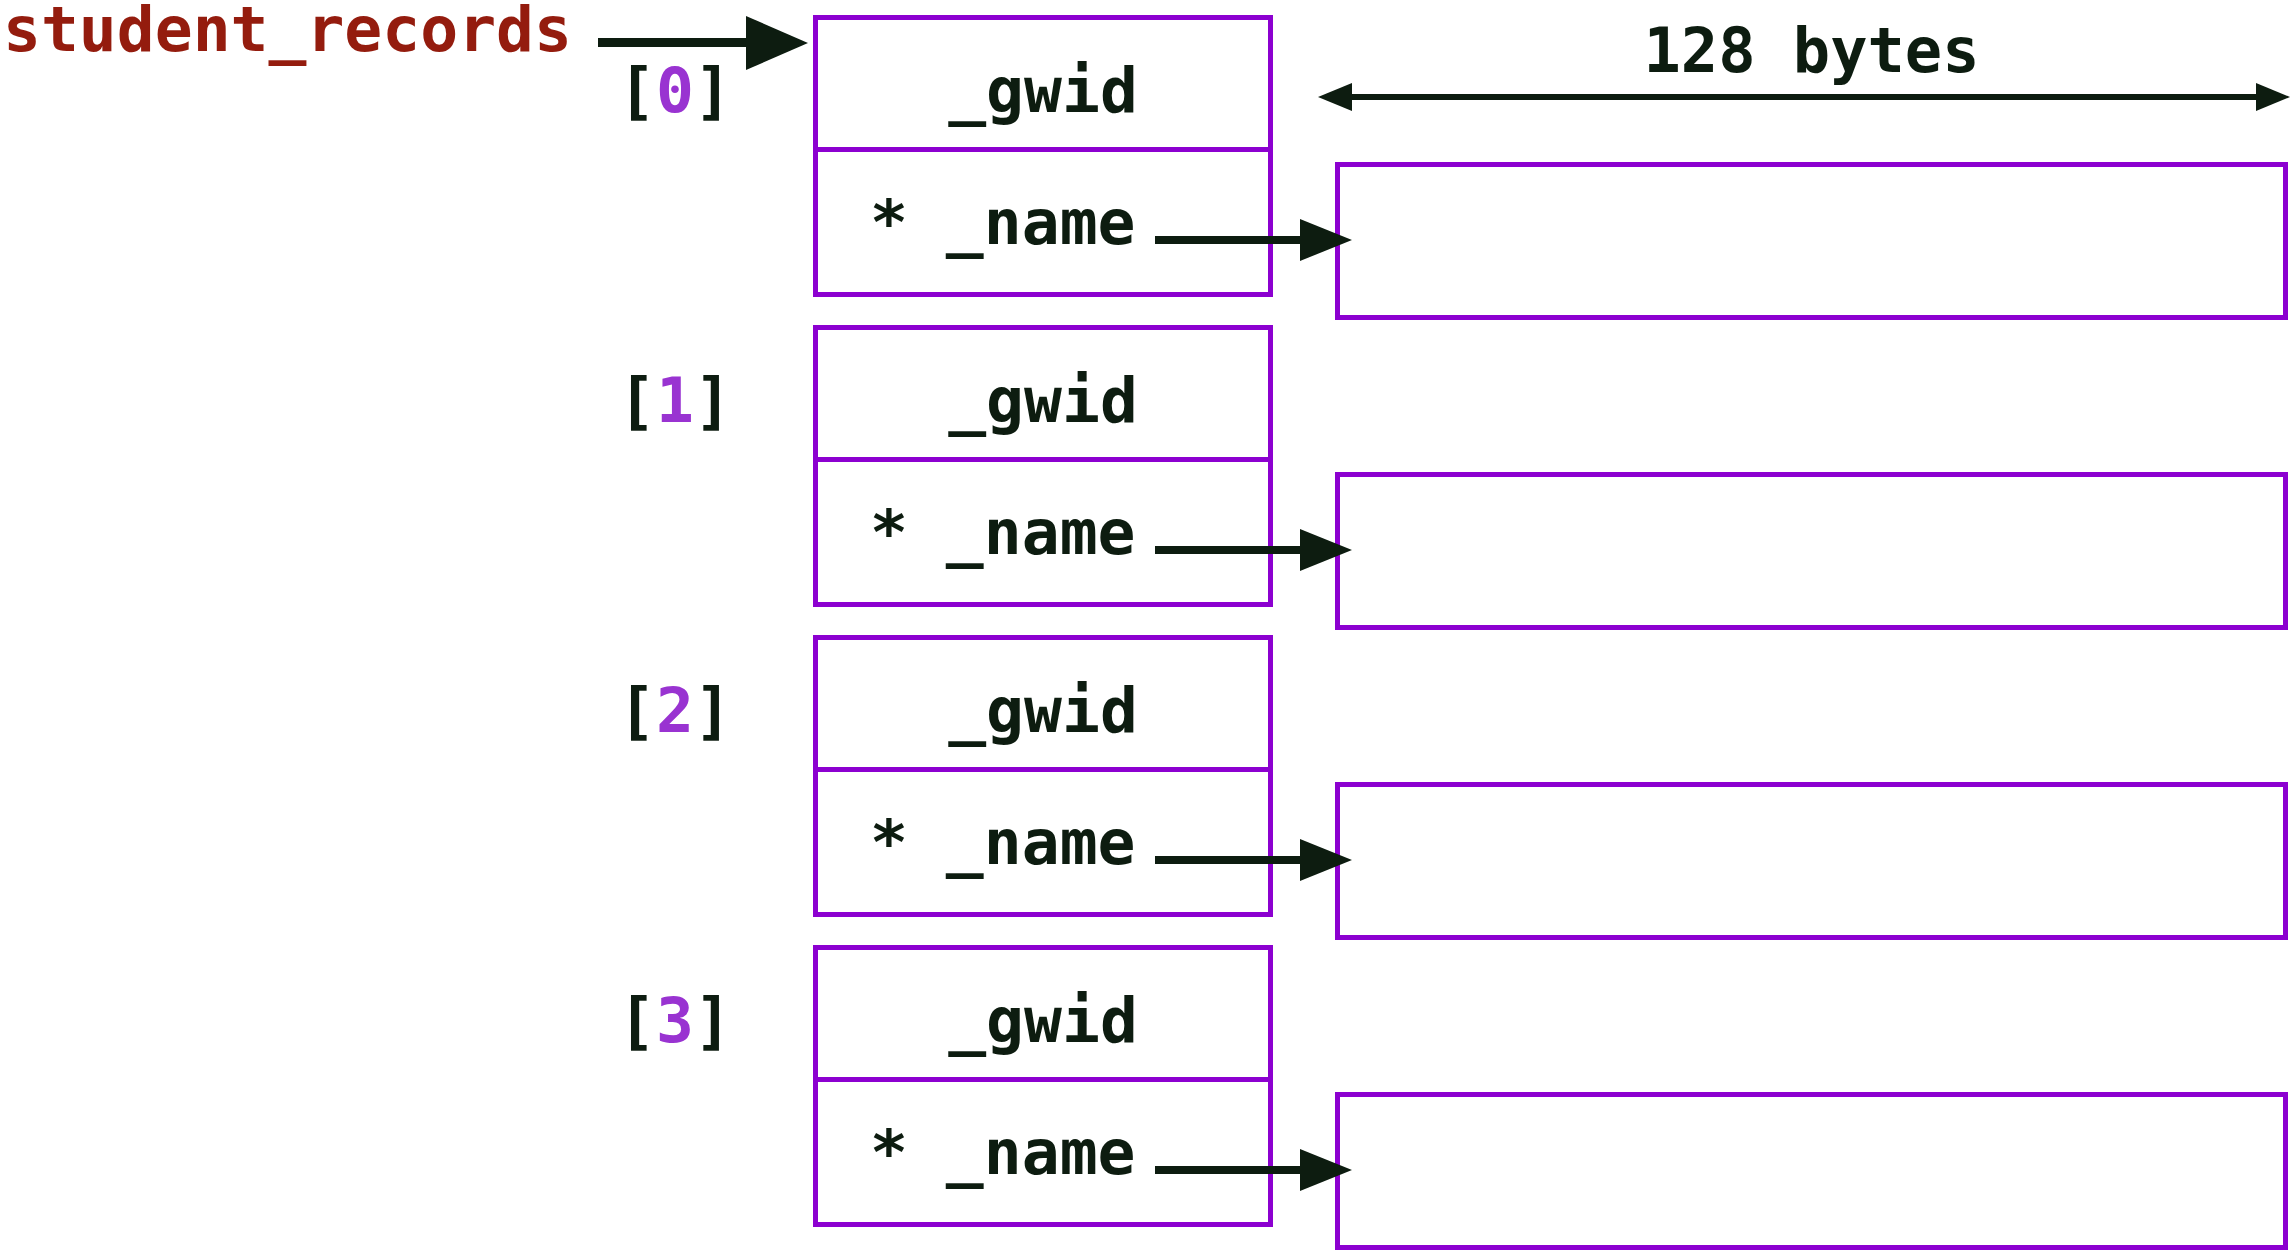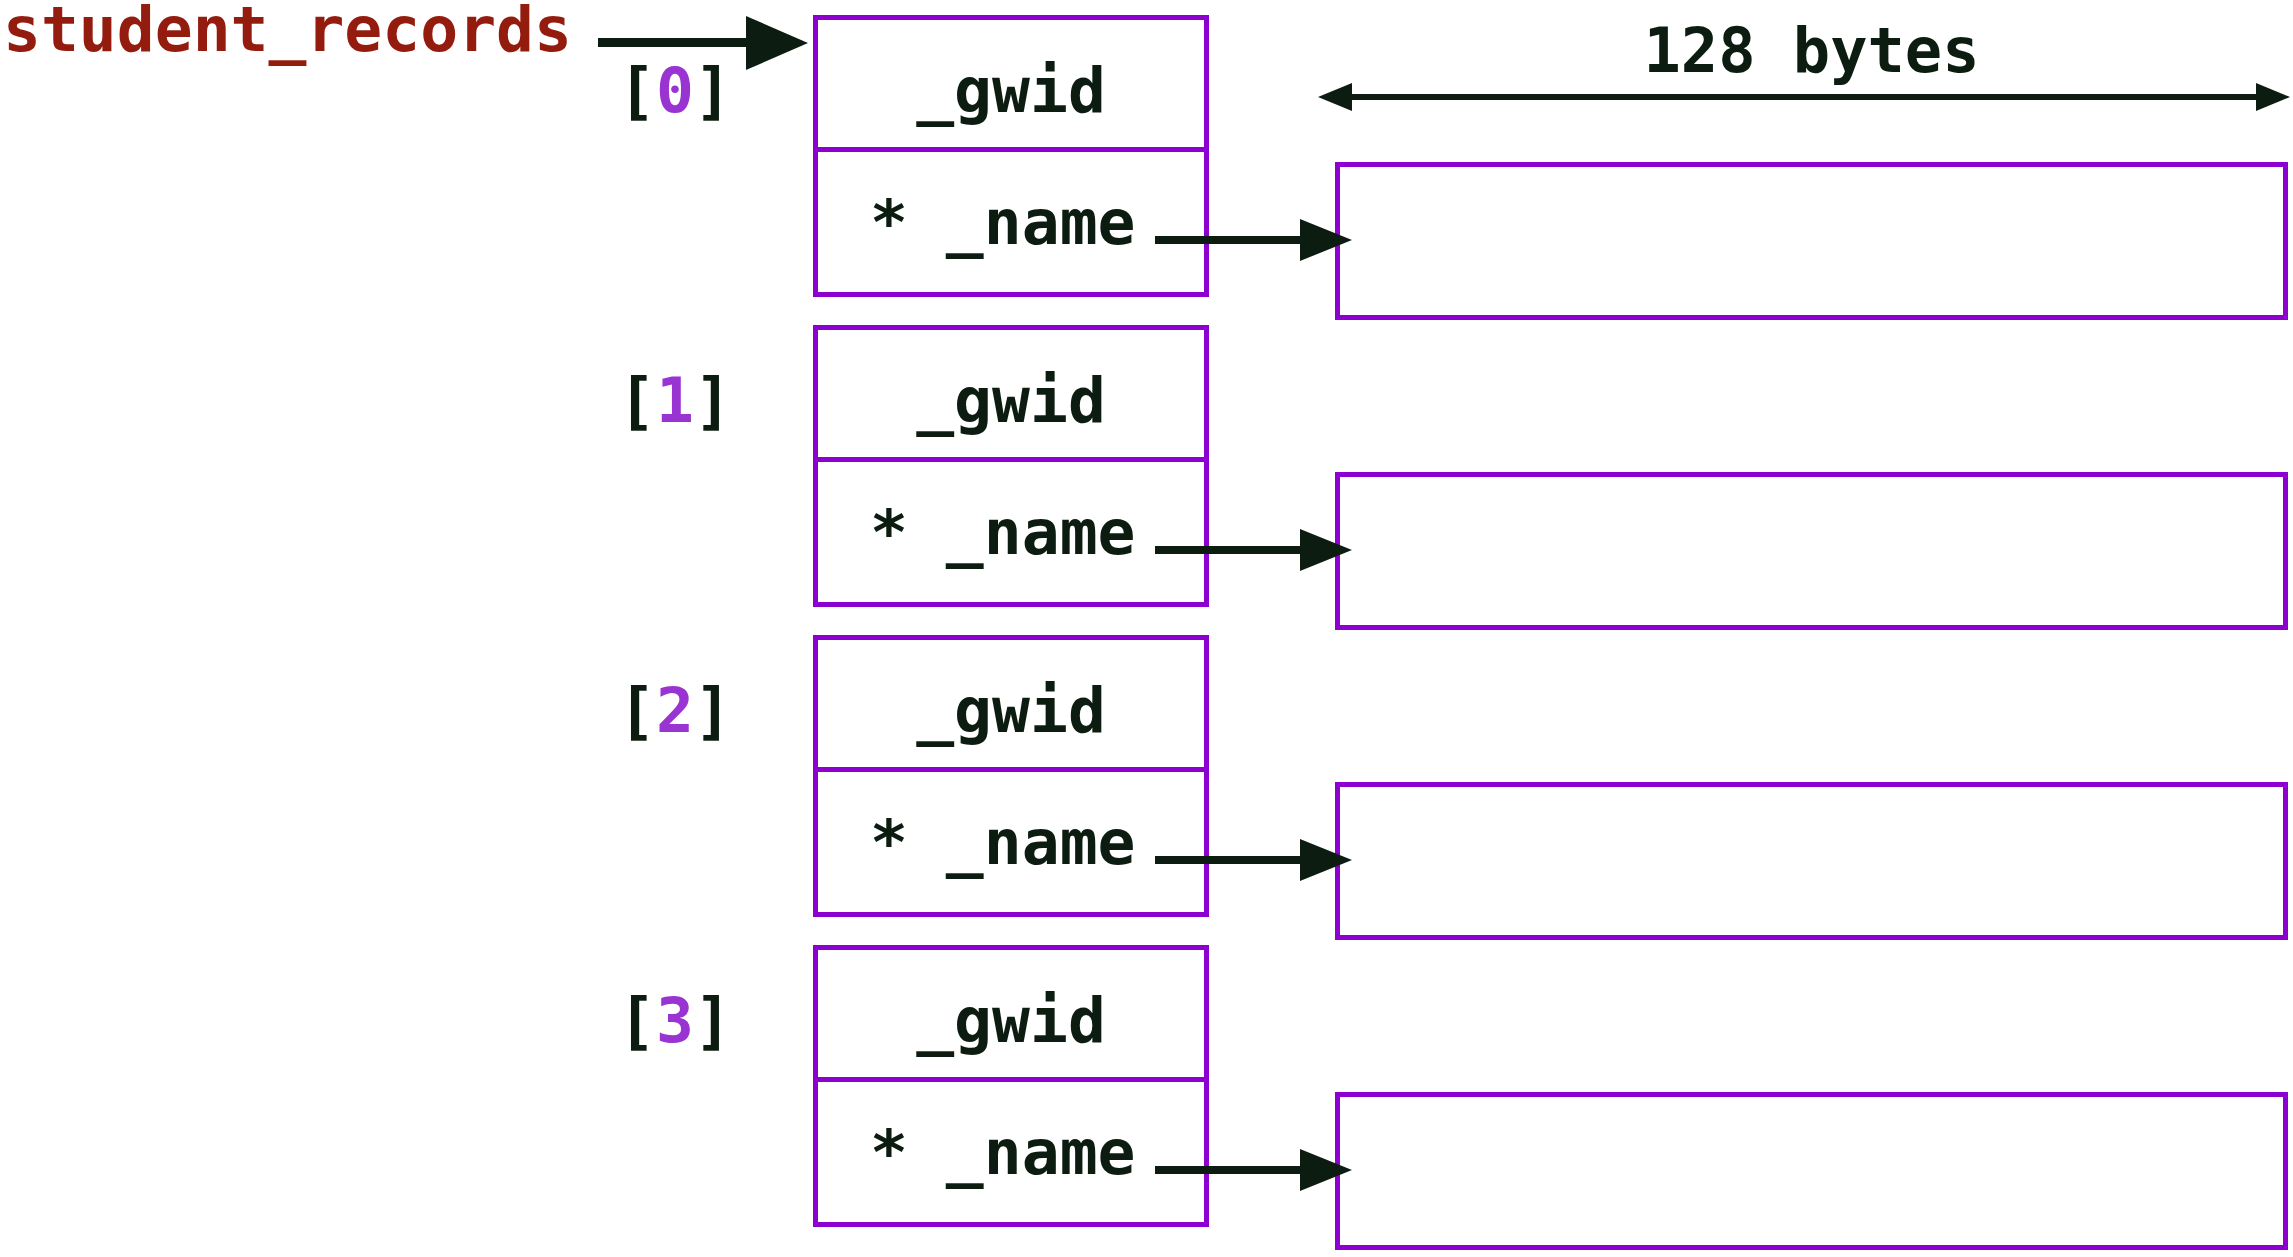--- a/index.html
+++ b/index.html
@@ -103,21 +103,21 @@
     font-size: 63px;
     color: var(--dark-text, #0d1c10);
     white-space: pre;
   }
   .idx .digit {
     color: var(--index-digit, #9933d1);
   }
   .cell {
     position: absolute;
     left: 813px;
-    width: 396px;
+    width: 460px;
     height: 150px;
     box-sizing: border-box;
     border: 5px solid var(--box-border, #8c00d0);
     background: #ffffff;
     display: flex;
     align-items: center;
     font-size: 63px;
     color: var(--dark-text, #0d1c10);
     white-space: pre;
   }

